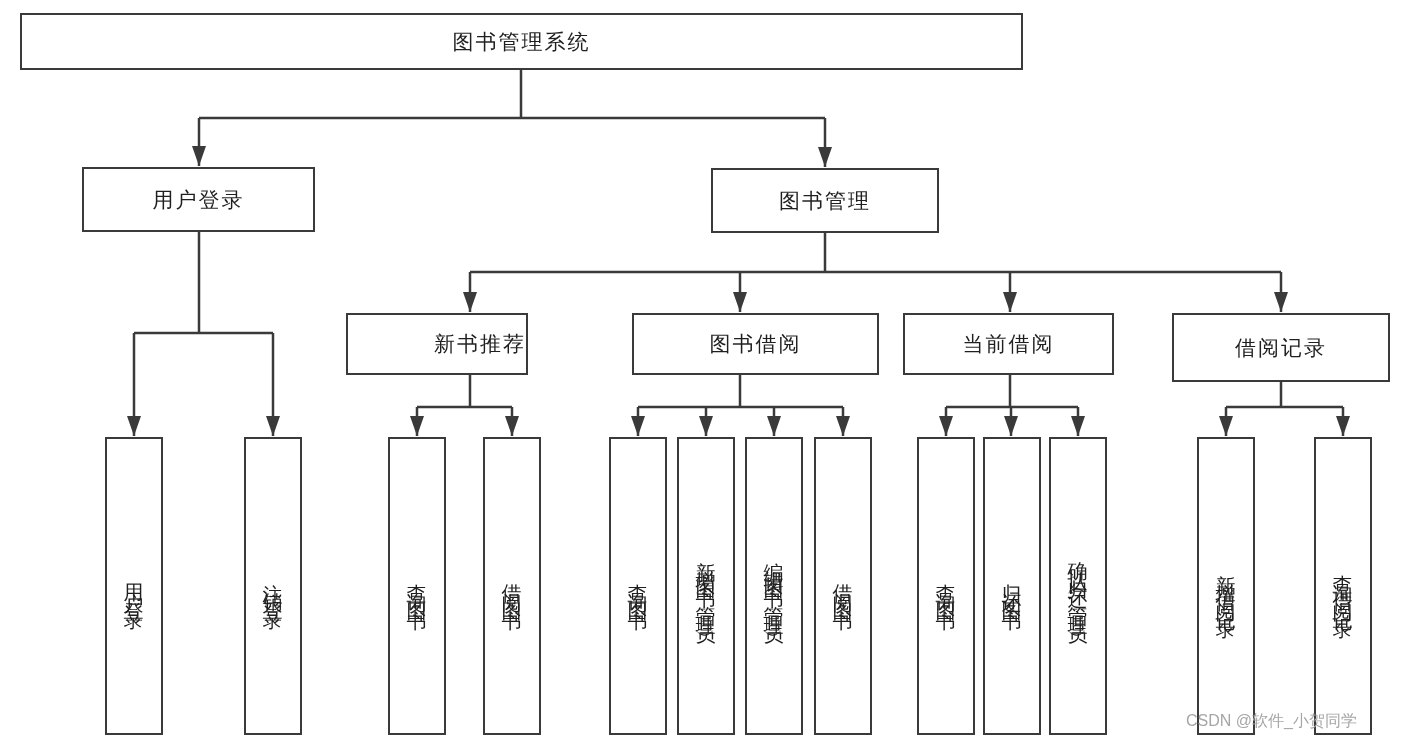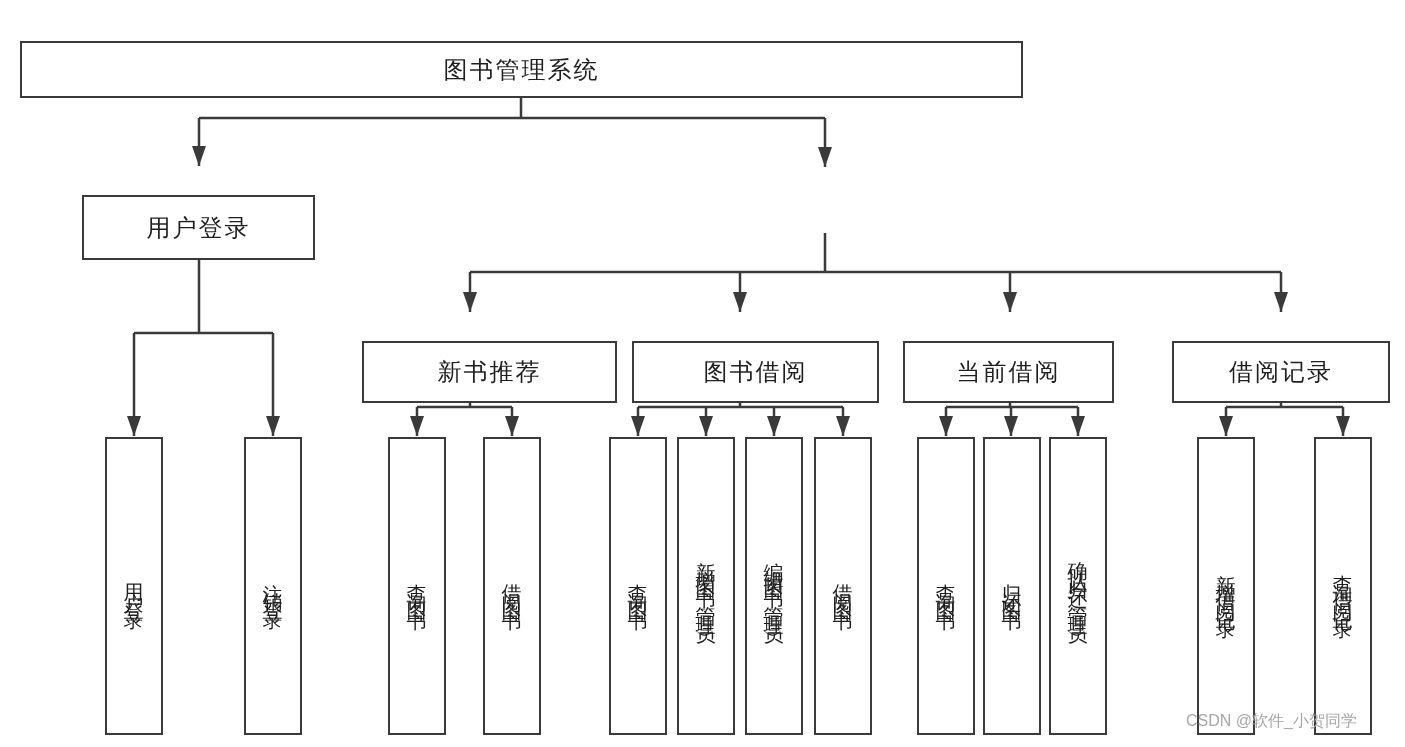--- a/index.html
+++ b/index.html
@@ -29,24 +29,23 @@
     position: absolute;
     box-sizing: border-box;
     background: var(--box_bg, #ffffff);
     border: 2.5px solid var(--line, #3a3a3a);
     display: flex;
     align-items: center;
     justify-content: center;
     color: var(--text, #1f1f1f);
   }
   .node.h-label {
-    font-size: 24px;
+    font-size: 21px;
     letter-spacing: 2px;
     white-space: nowrap;
-    margin-top: 28px;
   }
   .node.leaf .vtext {
     writing-mode: vertical-rl;
     text-orientation: mixed;
     font-size: 20px;
     letter-spacing: 9px;
     line-height: 1;
   }
   .watermark {
     position: absolute;
@@ -104,31 +103,34 @@
     <path d="M1343 407 V436" marker-end="url(#arrowhead)"></path>
   </svg>
 
   <div class="node h-label" style="left:20px; top:13px; width:1003px; height:57px;">
     <span>图书管理系统</span>
   </div>
 
   <div class="node h-label" style="left:82px; top:167px; width:233px; height:65px;">
     <span>用户登录</span>
   </div>
+  <div class="node h-label" style="left:711px; top:168px; width:228px; height:65px;">
+    <span>图书管理</span>
+  </div>
 
-  <div class="node h-label" style="left:362px; top:313px; width:255px; height:62px;">
+  <div class="node h-label" style="left:346px; top:313px; width:182px; height:62px;justify-content:flex-end;">
     <span>新书推荐</span>
   </div>
   <div class="node h-label" style="left:632px; top:313px; width:247px; height:62px;">
     <span>图书借阅</span>
   </div>
   <div class="node h-label" style="left:903px; top:313px; width:211px; height:62px;">
     <span>当前借阅</span>
   </div>
-  <div class="node h-label" style="left:1172px; top:313px; width:218px; height:62px;text-align:center;">
+  <div class="node h-label" style="left:1172px; top:313px; width:218px; height:69px;text-align:center;">
     <span>借阅记录</span>
   </div>
 
   <div class="node leaf" style="left:105px; top:437px; width:58px; height:298px;">
     <span class="vtext">用户登录</span>
   </div>
   <div class="node leaf" style="left:244px; top:437px; width:58px; height:298px;">
     <span class="vtext">注销登录</span>
   </div>
 

